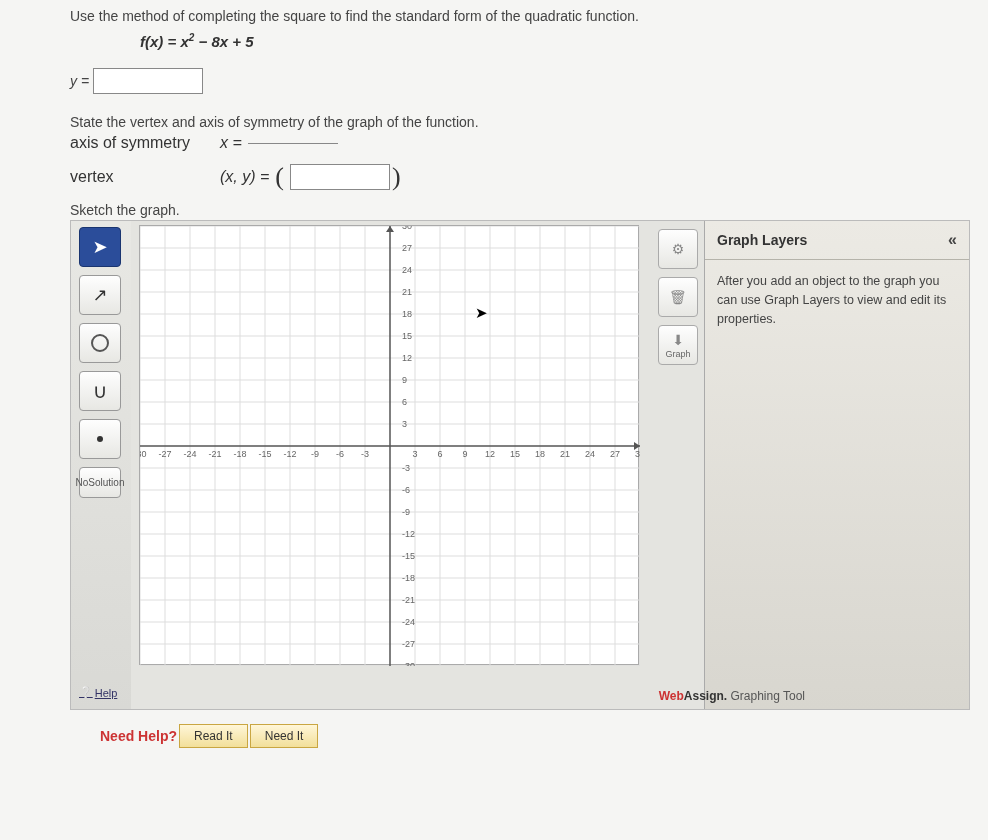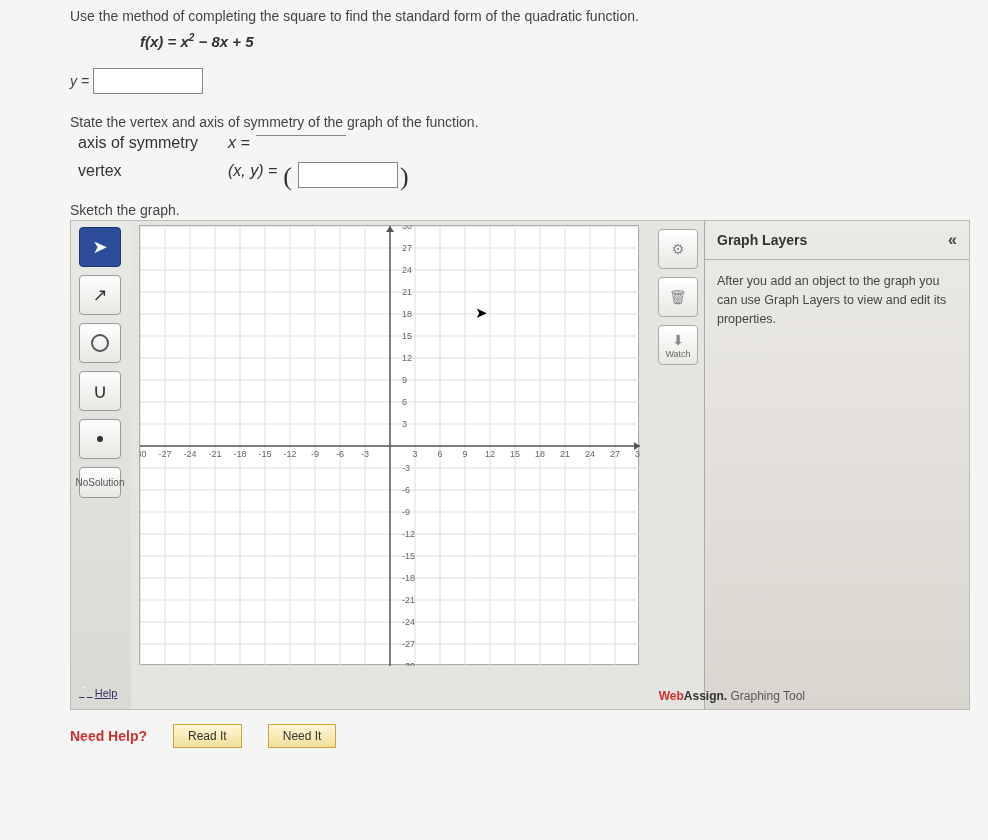--- a/index.html
+++ b/index.html
@@ -23,21 +23,21 @@
     border: 1px solid #888;
     background: #fff;
     height: 26px;
     width: 110px;
     display: inline-block;
     margin-left: 4px;
   }
   .input-box.small { width: 100px; }
   .section2 { margin-top: 6px; font-size:14px; color:#444; }
   .label-col { width: 150px; display:inline-block; font-style: normal;}
-  .eq-row { display:flex; margin-top:4px; margin-bottom:10px;margin-left:8px;}
+  .eq-row { display:flex; align-items:center; margin-top:4px; margin-bottom:10px;}
   .paren { font-size: 26px; font-family: serif; font-style: normal; padding:0 2px;}
   .sketch-label { font-size:14px; color:#444; margin-top:10px; margin-bottom:2px;}
 
   
   .grapher {
     display:flex;
     border:1px solid #bbb;
     background:#e4e4e0;
     width: 900px;
     height: 490px;
@@ -95,21 +95,21 @@
   .layers-body { padding:12px; font-size:12.5px; color:#444; line-height:1.5;}
   .help-link {
     position:absolute; left:8px; bottom:10px;
     font-size:11px; color:#336; text-decoration:underline;
     display:flex;align-items:center;gap:2px;
   }
   .brand { position:absolute; right:164px; bottom:6px; font-size:12px; color:#555;}
   .brand b { color:#c33; font-weight:bold;}
   .brand .assign { color:#333; font-weight:bold;}
 
-  .need-help { margin-top:14px; display:flex; align-items:center; gap:26px;}
+  .need-help { margin-top:14px; display:flex; align-items:center; gap:2px;margin-left:30px;}
   .need-help-label { font-size:14px; color:#c33; font-weight:bold;}
   .help-btn {
     border:1px solid #c9a642;
     background: linear-gradient(#fff6d8,#f2df9a);
     padding:4px 14px;
     font-size:12px; color:#333;
     cursor:pointer;
   }
   .chev { font-size:16px; font-weight:bold; color:#444;}
   .cursor { position:absolute; font-size:15px; color:#000; pointer-events:none;}
@@ -263,21 +263,21 @@
 
     <div class="right-tools">
       <div class="r-btn">
           <span class="ic">⚙</span>
         </div>
       <div class="r-btn">
           <span class="ic">🗑</span>
         </div>
       <div class="r-btn">
           <span class="ic">⬇</span>
-          <span>Watch</span>
+          <span>Graph</span>
         </div>
     </div>
 
     <div class="layers-panel">
       <div class="layers-head">
         <span>Graph Layers</span>
         <span class="chev">«</span>
       </div>
       <div class="layers-body">After you add an object to the graph you can use Graph Layers to view and edit its properties.</div>
     </div>

